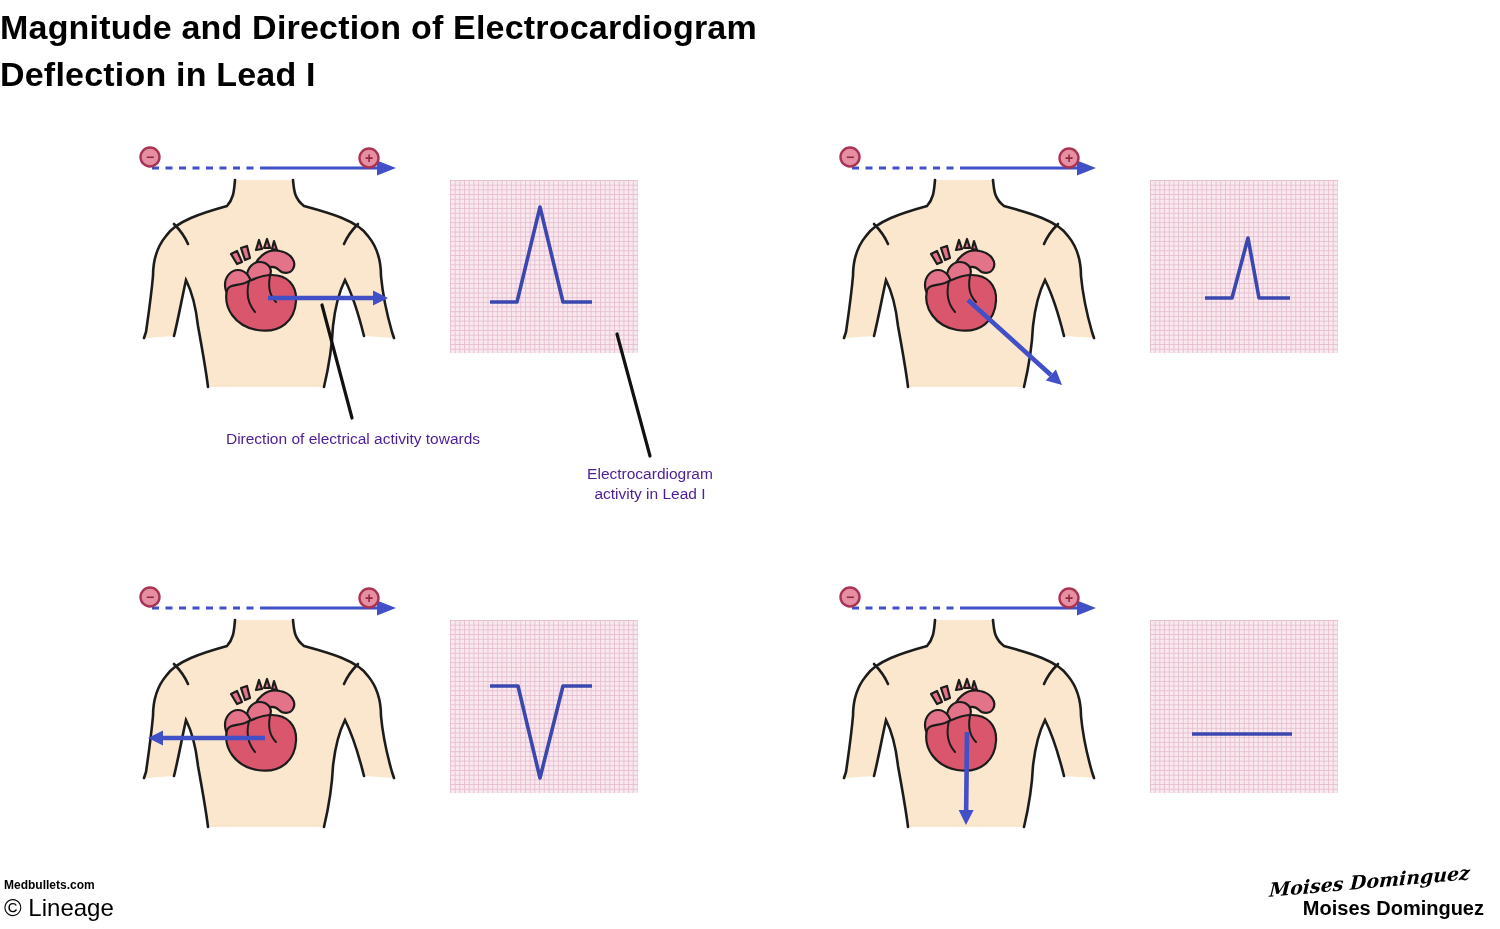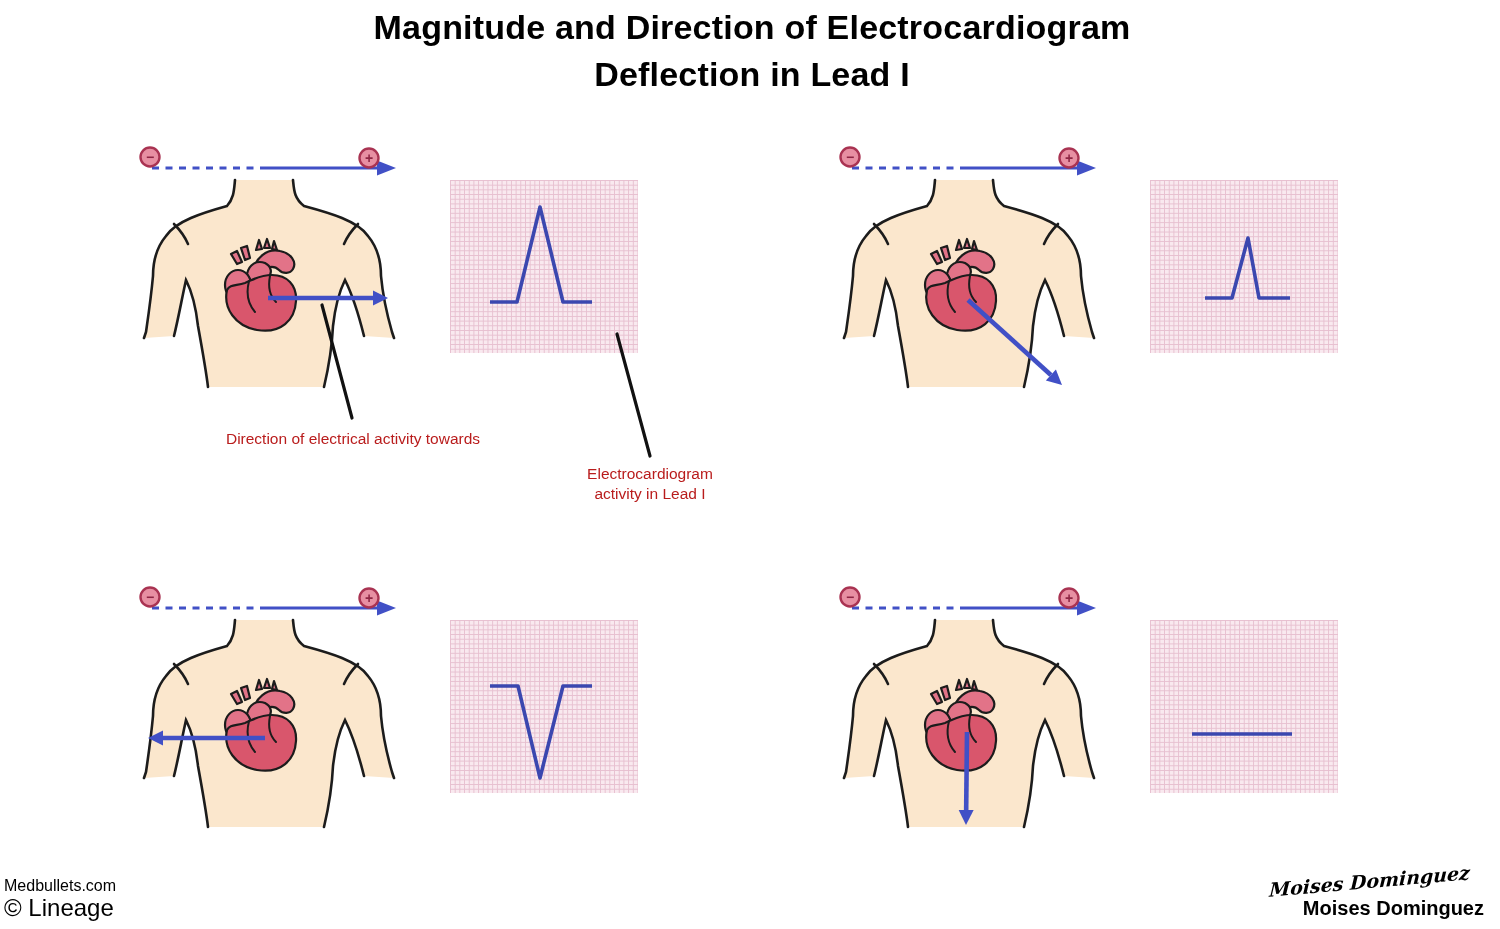--- a/index.html
+++ b/index.html
@@ -6,21 +6,21 @@
     --blue:#4150c6; --trace:#3b47af; --skin:#fbe7cd;
     --heart-body:#d9566c; --heart-vessel:#e27388; --outline:#1c1c1c;
     --electrode-fill:#e78fa2; --electrode-border:#a93352; --electrode-symbol:#8e2644;
     --grid-bg:#f9e9ef; --grid-line:#e7c0d0; --text:#000000;
   }
   *{margin:0;padding:0;box-sizing:border-box}
   html,body{background:#ffffff}
   body{font-family:"Liberation Sans",sans-serif;color:var(--text)}
   .page{position:relative;width:1500px;height:929px;background:#ffffff;overflow:hidden}
 
-  .title{position:absolute;left:17px;top:4px;width:1470px;text-align:center;
+  .title{position:absolute;left:0;top:4px;width:1470px;
          font-weight:bold;font-size:34px;line-height:47px;letter-spacing:.2px}
 
   .panel{position:absolute;width:520px;height:340px}
   .panel-art{position:absolute;left:0;top:0;overflow:visible}
 
   .axis-dash{stroke:var(--blue);stroke-width:3.2;stroke-dasharray:7 6.5}
   .axis-solid{stroke:var(--blue);stroke-width:3.2}
   .axis-head{fill:var(--blue)}
   .electrode{fill:var(--electrode-fill);stroke:var(--electrode-border);stroke-width:2.4}
   .electrode-sym{fill:var(--electrode-symbol);font-size:14px;font-weight:bold;
@@ -39,26 +39,26 @@
     background-color:var(--grid-bg);
     background-image:linear-gradient(to right,var(--grid-line) 1px,transparent 1px),
                      linear-gradient(to bottom,var(--grid-line) 1px,transparent 1px);
     background-size:4.7px 4.7px}
   .ecg-grid svg{position:absolute;left:0;top:0}
   .ecg-trace{fill:none;stroke:var(--trace);stroke-width:3.6;stroke-linejoin:round;stroke-linecap:butt}
 
   .pointer-svg{position:absolute;left:0;top:0;pointer-events:none}
   .pointer{stroke:#111;stroke-width:3.2;stroke-linecap:round}
 
-  .note{position:absolute;text-align:center;font-size:15.5px;line-height:20px;color:#b91c1c}
+  .note{position:absolute;text-align:center;font-size:15.5px;line-height:20px;color:#4c1d95}
   .note-direction{left:207px;top:429px;width:292px}
   .note-ecg{left:570px;top:464px;width:160px}
 
   .footer-left{position:absolute;left:4px;top:876px}
-  .footer-site{font-weight:normal;font-size:16px;line-height:19px}
+  .footer-site{font-weight:bold;font-size:12px;line-height:19px}
   .footer-brand{font-weight:normal;font-size:24px;line-height:26px}
   .footer-right{position:absolute;right:16px;top:866px;text-align:right}
   .signature{font-family:"DejaVu Serif",serif;font-style:italic;font-weight:bold;
              font-size:19px;transform:rotate(-5deg) skewX(-8deg);margin-right:14px;line-height:30px}
   .author{font-weight:bold;font-size:20px;line-height:24px}
 </style>
 </head>
 <body>
 
 <svg width="0" height="0" style="position:absolute" aria-hidden="true">

